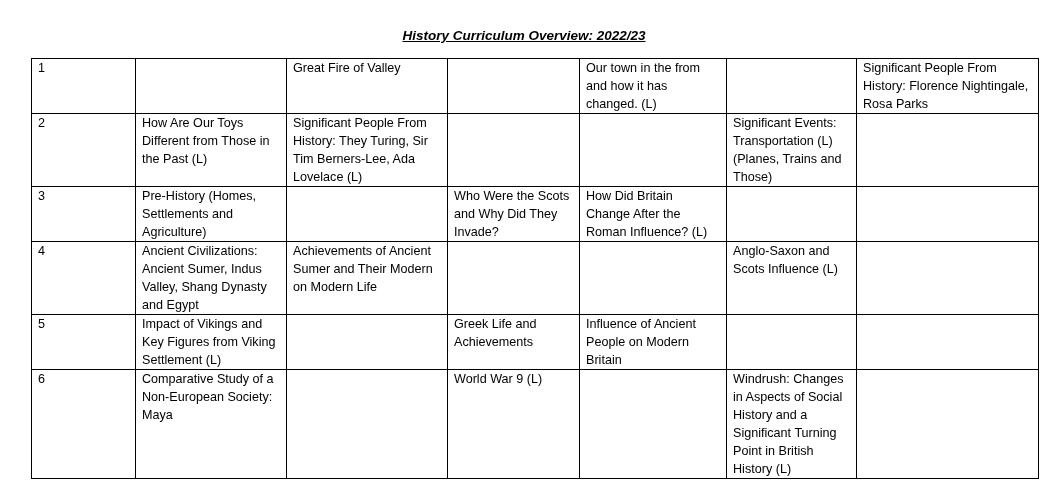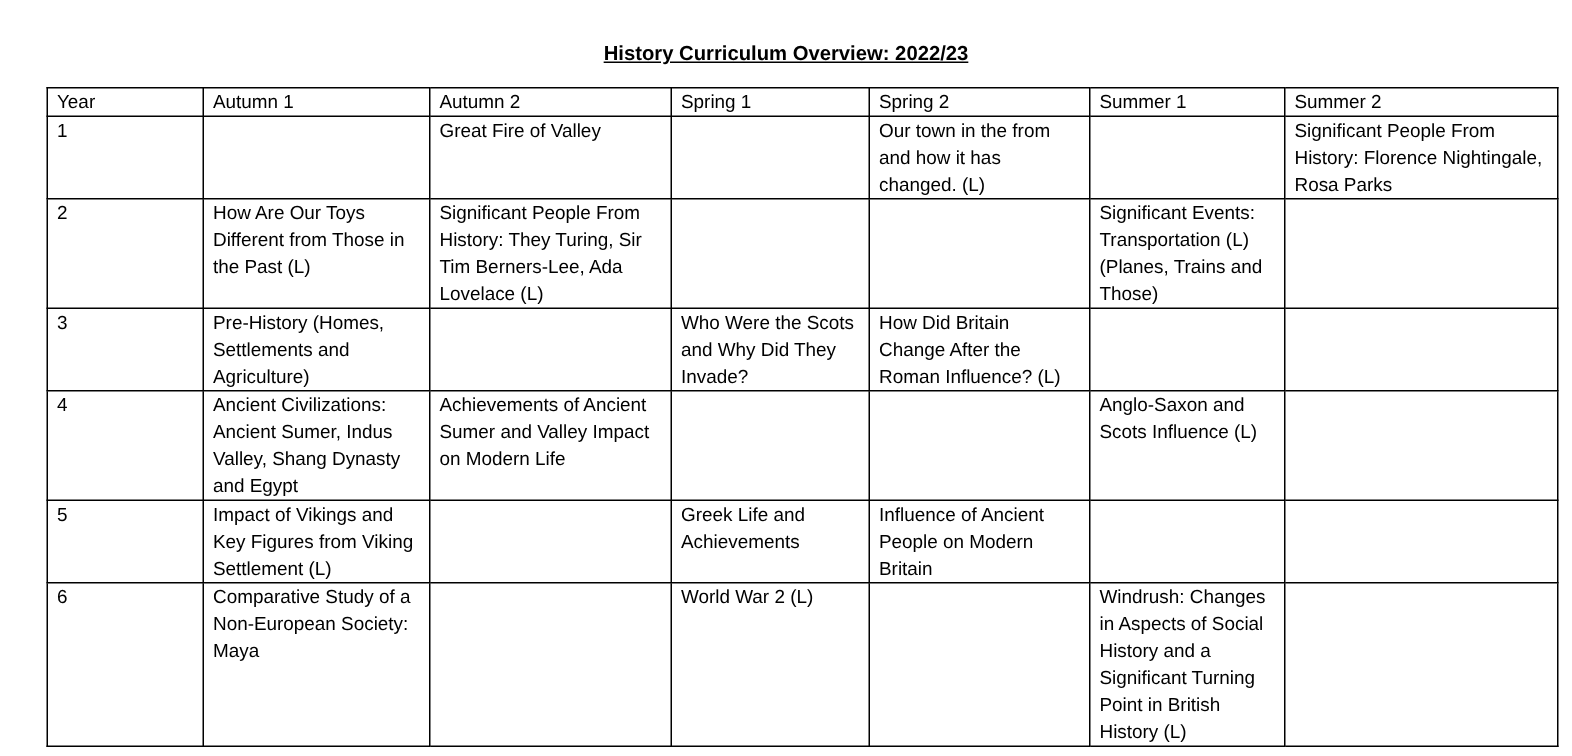--- a/index.html
+++ b/index.html
@@ -5,20 +5,21 @@
   html, body { margin: 0; padding: 0; background: #ffffff; }
   body {
     width: 1048px; height: 504px; position: relative; overflow: hidden;
     font-family: "Liberation Sans", "DejaVu Sans", sans-serif;
     color: #000;
   }
   .title {
     position: absolute; left: 0; top: 28px; width: 1048px;
     text-align: center; font-weight: bold; font-size: 13.5px;
     text-decoration: underline;
+    font-style: italic;
   }
   table.curr {
     position: absolute; left: 31px; top: 58px;
     border-collapse: collapse; table-layout: fixed;
     width: 1007px;
   }
   table.curr td {
     border: 1.3px solid #000;
     vertical-align: top;
     padding: 0 6px 0 6px;
@@ -43,29 +44,20 @@
   <colgroup>
     <col style="width:104px">
     <col style="width:151px">
     <col style="width:161px">
     <col style="width:132px">
     <col style="width:147px">
     <col style="width:130px">
     <col style="width:182px">
   </colgroup>
   <tbody>
-      <tr class="hdr">
-    <td>Year</td>
-    <td>Autumn 1</td>
-    <td>Autumn 2</td>
-    <td>Spring 1</td>
-    <td>Spring 2</td>
-    <td>Summer 1</td>
-    <td>Summer 2</td>
-  </tr>
   <tr class="r1">
     <td>1</td>
     <td></td>
     <td>Great Fire of Valley</td>
     <td></td>
     <td>Our town in the from and how it has changed. (L)</td>
     <td></td>
     <td>Significant People From History: Florence Nightingale, Rosa Parks</td>
   </tr>
   <tr class="r2">
@@ -82,38 +74,38 @@
     <td>Pre-History (Homes, Settlements and Agriculture)</td>
     <td></td>
     <td>Who Were the Scots and Why Did They Invade?</td>
     <td>How Did Britain Change After the Roman Influence? (L)</td>
     <td></td>
     <td></td>
   </tr>
   <tr class="r4">
     <td>4</td>
     <td>Ancient Civilizations: Ancient Sumer, Indus Valley, Shang Dynasty and Egypt</td>
-    <td>Achievements of Ancient Sumer and Valley Impact on Modern Life</td>
+    <td>Achievements of Ancient Sumer and Their Modern on Modern Life</td>
     <td></td>
     <td></td>
     <td>Anglo-Saxon and Scots Influence (L)</td>
     <td></td>
   </tr>
   <tr class="r5">
     <td>5</td>
     <td>Impact of Vikings and Key Figures from Viking Settlement (L)</td>
     <td></td>
     <td>Greek Life and Achievements</td>
     <td>Influence of Ancient People on Modern Britain</td>
     <td></td>
     <td></td>
   </tr>
   <tr class="r6">
     <td>6</td>
     <td>Comparative Study of a Non-European Society: Maya</td>
     <td></td>
-    <td>World War 2 (L)</td>
+    <td>World War 9 (L)</td>
     <td></td>
     <td>Windrush: Changes in Aspects of Social History and a Significant Turning Point in British History (L)</td>
     <td></td>
   </tr>
 </tbody>
   </table>
 
 </body></html>

